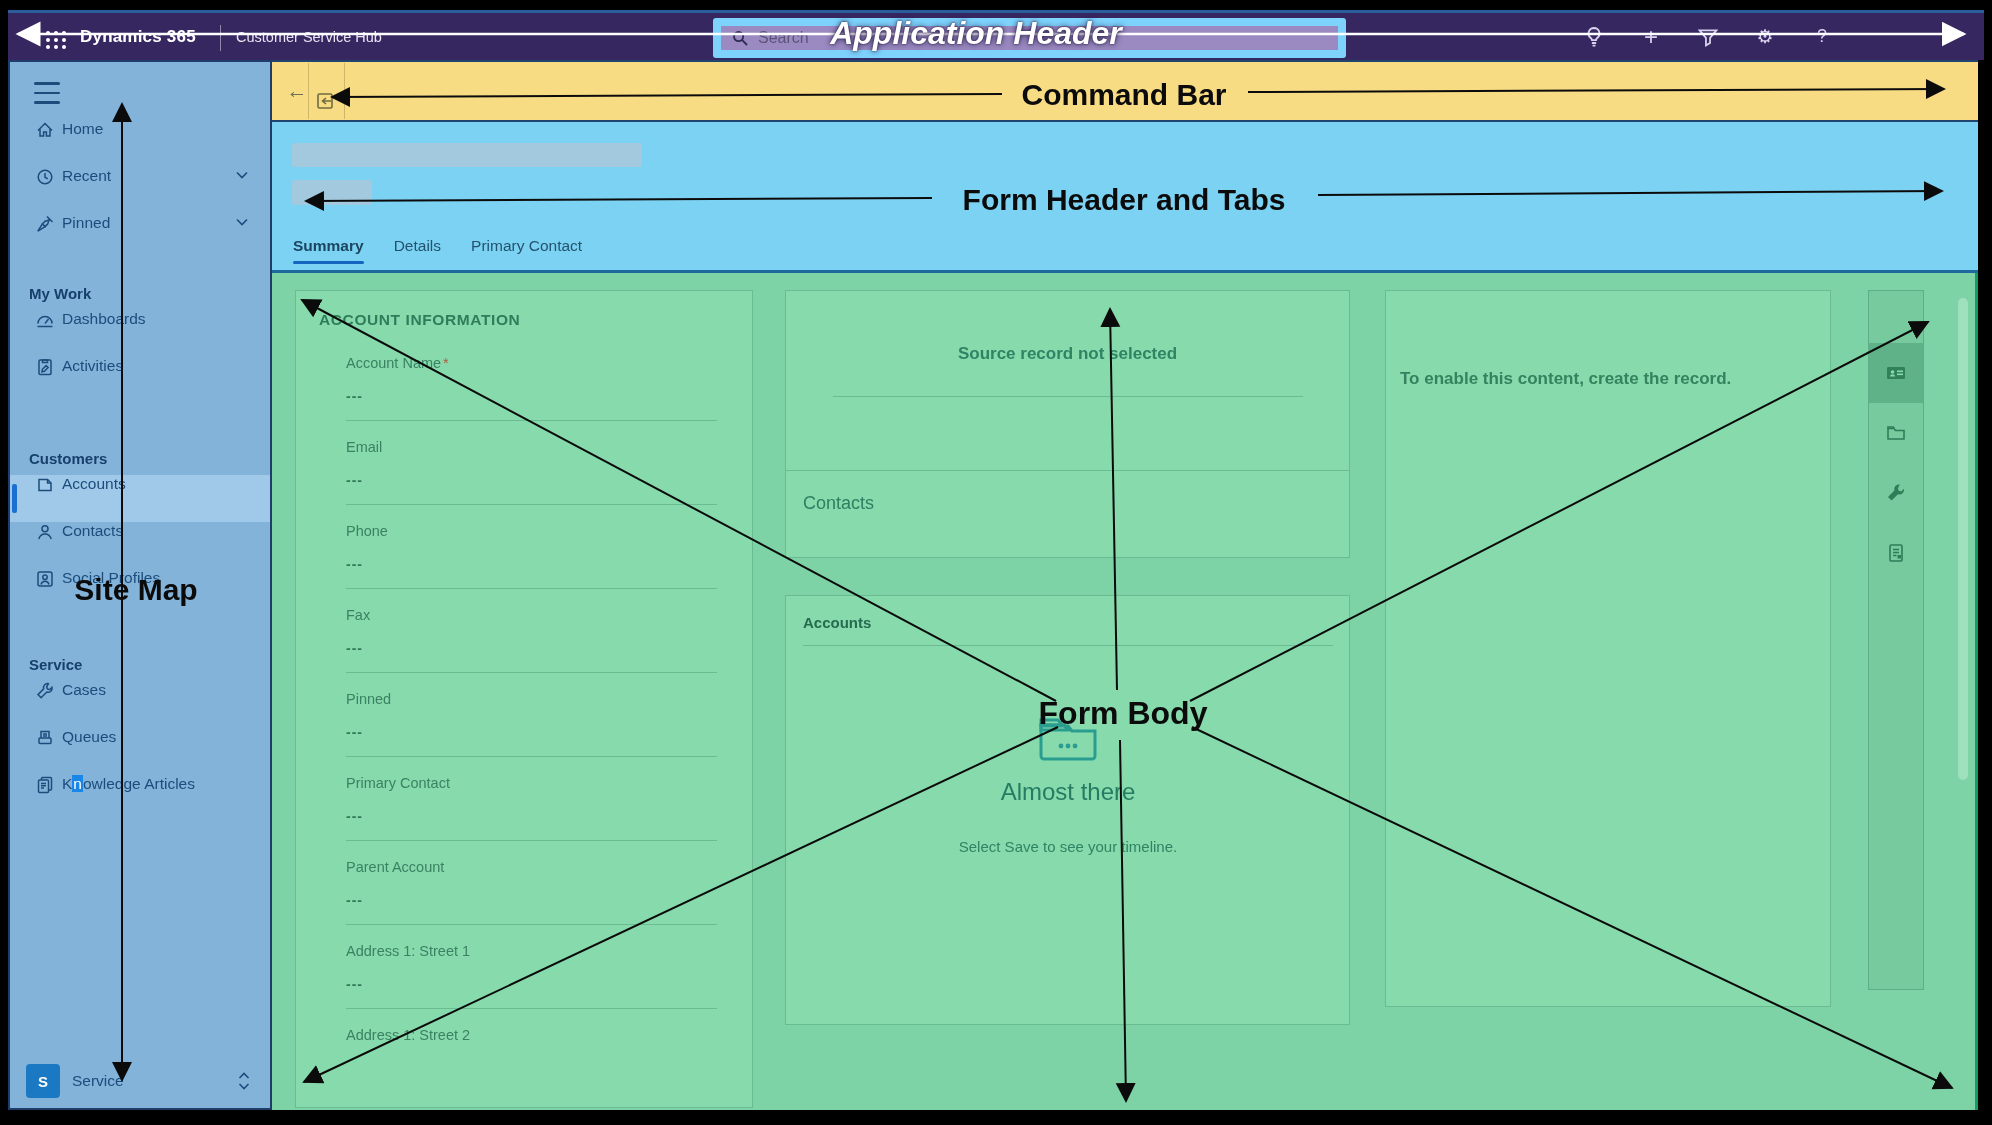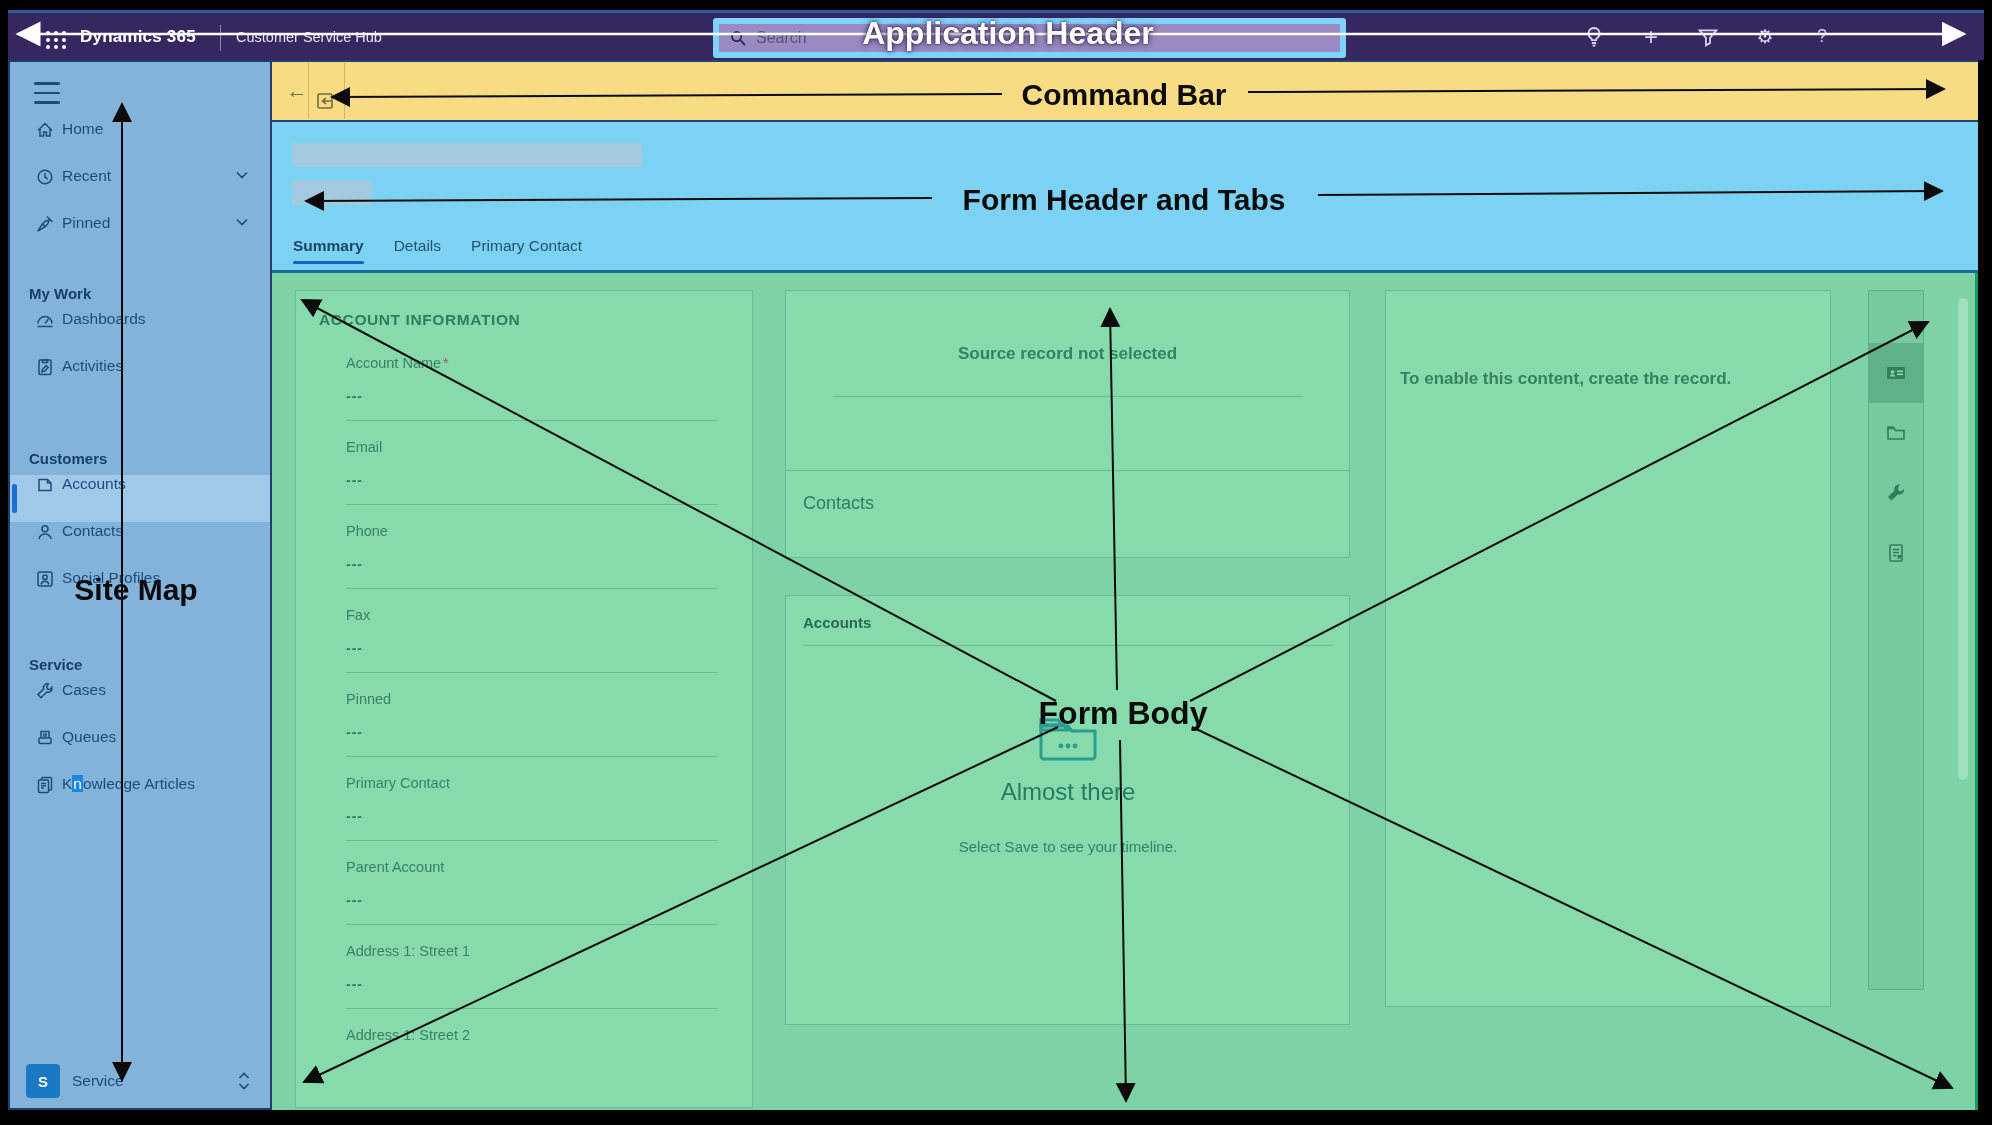--- a/index.html
+++ b/index.html
@@ -5,21 +5,21 @@
   html,body{margin:0;padding:0;background:#000;}
   *{box-sizing:border-box;font-family:"Liberation Sans",sans-serif;}
   #frame{position:relative;width:1992px;height:1125px;background:#000;border-radius:12px;overflow:hidden;}
 
   
   .app-header{position:absolute;left:8px;top:10px;width:1976px;height:50px;background:#362761;border-top:3px solid #2b5d9b;display:flex;align-items:center;}
   .waffle{position:absolute;left:35px;top:14px;width:26px;height:24px;display:flex;align-items:center;justify-content:center;}
   .brand{position:absolute;left:72px;top:0;height:100%;display:flex;align-items:center;color:#fff;font-weight:bold;font-size:17px;letter-spacing:.2px;}
   .brand-divider{position:absolute;left:212px;top:12px;height:26px;width:1px;background:rgba(255,255,255,.45);}
   .app-name{position:absolute;left:228px;top:0;height:100%;display:flex;align-items:center;color:#e8e4f2;font-size:14.5px;}
-  .search-box{position:absolute;left:705px;top:5px;width:633px;height:40px;background:#9b8ac1;border:6px solid #7dd3fc;border-radius:3px;display:flex;align-items:center;padding-left:10px;gap:7px;}
+  .search-box{position:absolute;left:705px;top:5px;width:633px;height:40px;background:#9b8ac1;border:8px solid #7dd3fc;border-radius:3px;display:flex;align-items:center;padding-left:10px;gap:7px;}
   .search-box input{background:transparent;border:none;outline:none;font-size:16px;color:#3c3756;width:200px;}
   .search-box input::placeholder{color:#4e4a6b;opacity:.85;}
   .hdr-icons{position:absolute;right:150px;top:0;height:100%;display:flex;align-items:center;gap:33px;color:#d8d2ec;}
   .hdr-icon{width:24px;height:24px;display:flex;align-items:center;justify-content:center;font-size:19px;color:#d8d2ec;}
   .hdr-icon.plus{font-size:24px;font-weight:400;}
 
   
   .cmd-bar{position:absolute;left:272px;top:60px;width:1706px;height:62px;background:#f8dc83;border-top:2px solid #20456f;border-bottom:2px solid #20456f;}
   .cmd-back{position:absolute;left:10px;top:14px;width:30px;height:30px;color:#6f7259;font-size:21px;display:flex;align-items:center;justify-content:center;}
   .cmd-sep{position:absolute;top:1px;width:1px;height:56px;background:rgba(110,100,40,.30);}
@@ -465,19 +465,19 @@
     <line x1="122" y1="590" x2="122" y2="1080" stroke="#0b0b0b" stroke-width="2" marker-end="url(#ab)"></line>
 
     <line x1="1056" y1="701" x2="302" y2="300" stroke="#0b0b0b" stroke-width="2" marker-end="url(#ab)"></line>
     <line x1="1058" y1="727" x2="304" y2="1082" stroke="#0b0b0b" stroke-width="2" marker-end="url(#ab)"></line>
     <line x1="1190" y1="701" x2="1928" y2="322" stroke="#0b0b0b" stroke-width="2" marker-end="url(#ab)"></line>
     <line x1="1192" y1="727" x2="1952" y2="1088" stroke="#0b0b0b" stroke-width="2" marker-end="url(#ab)"></line>
     <line x1="1117" y1="690" x2="1110" y2="309" stroke="#0b0b0b" stroke-width="2" marker-end="url(#ab)"></line>
     <line x1="1120" y1="740" x2="1126" y2="1101" stroke="#0b0b0b" stroke-width="2" marker-end="url(#ab)"></line>
   </svg>
 
-  <div class="ann-label ann-white" style="left:1008px;top:33px;">Application Header</div>
+  <div class="ann-label ann-white" style="left:976px;top:33px;font-style:italic;">Application Header</div>
   <div class="ann-label ann-black" style="left:1124px;top:95px;">Command Bar</div>
   <div class="ann-label ann-black" style="left:1124px;top:200px;">Form Header and Tabs</div>
   <div class="ann-label ann-black" style="left:136px;top:590px;">Site Map</div>
   <div class="ann-label ann-black" style="left:1123px;top:713px;font-size:32px;">Form Body</div>
 
 </div>
 
 </body></html>

